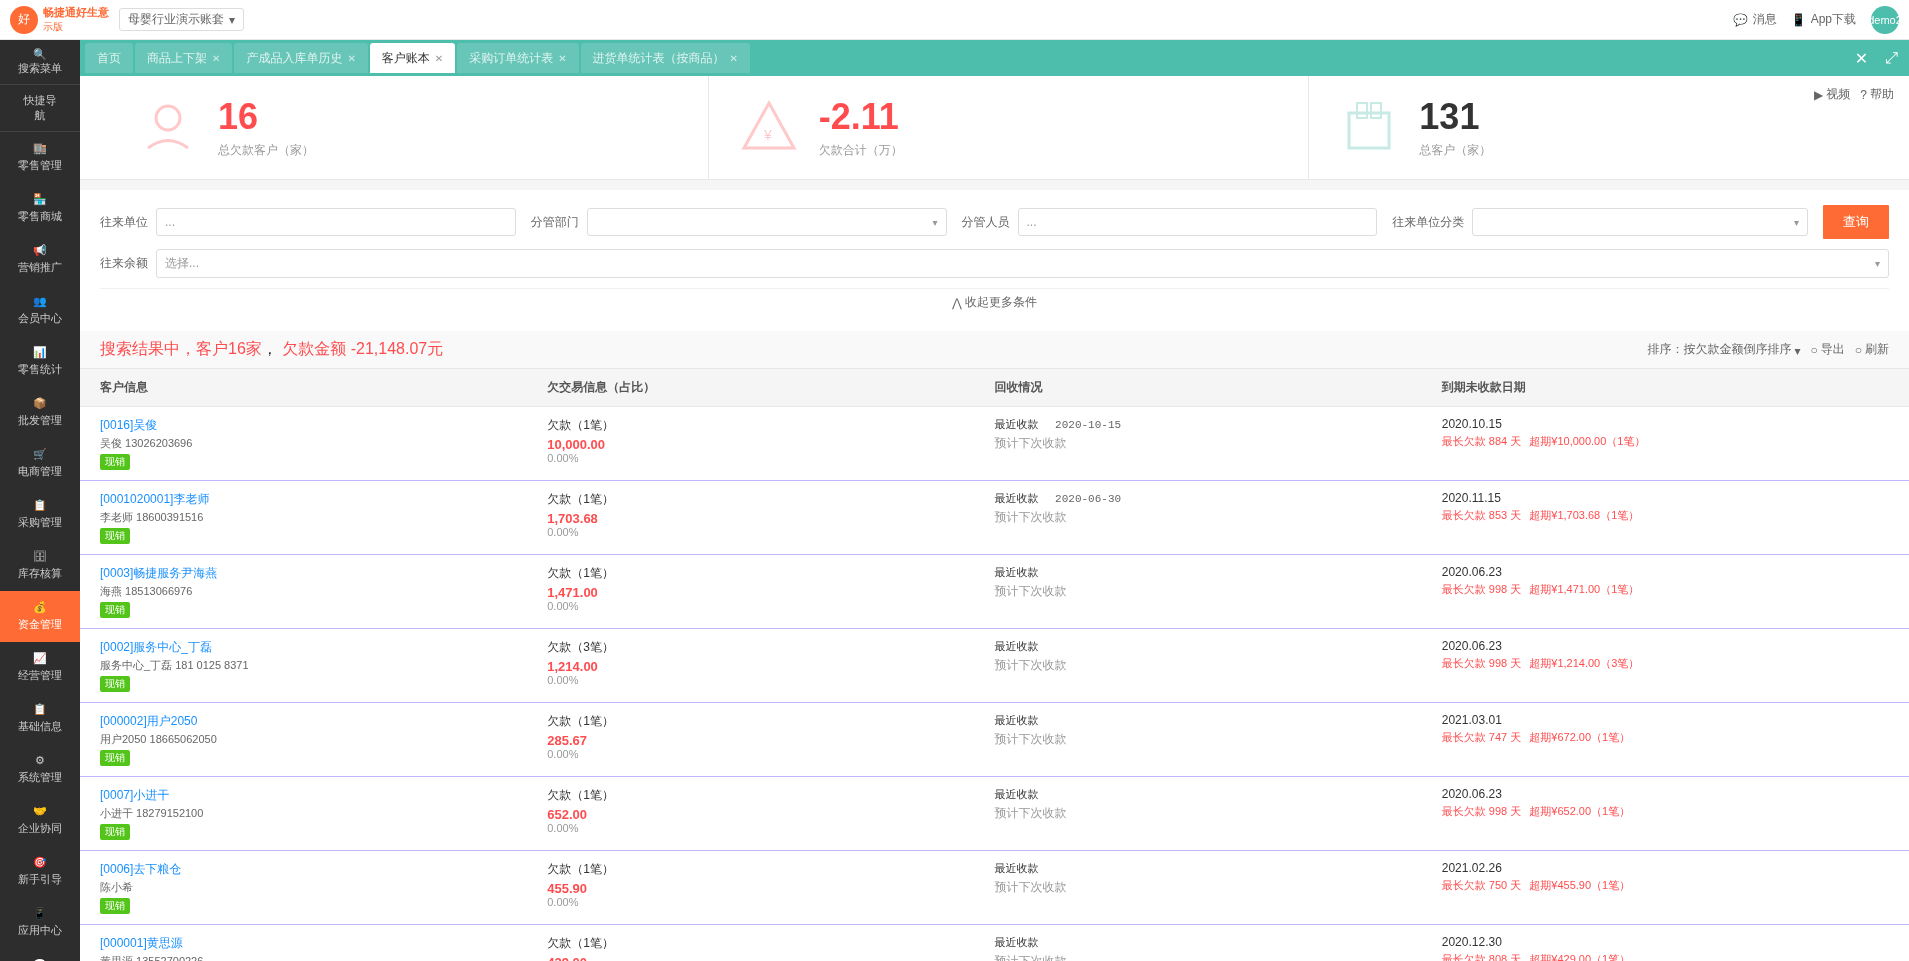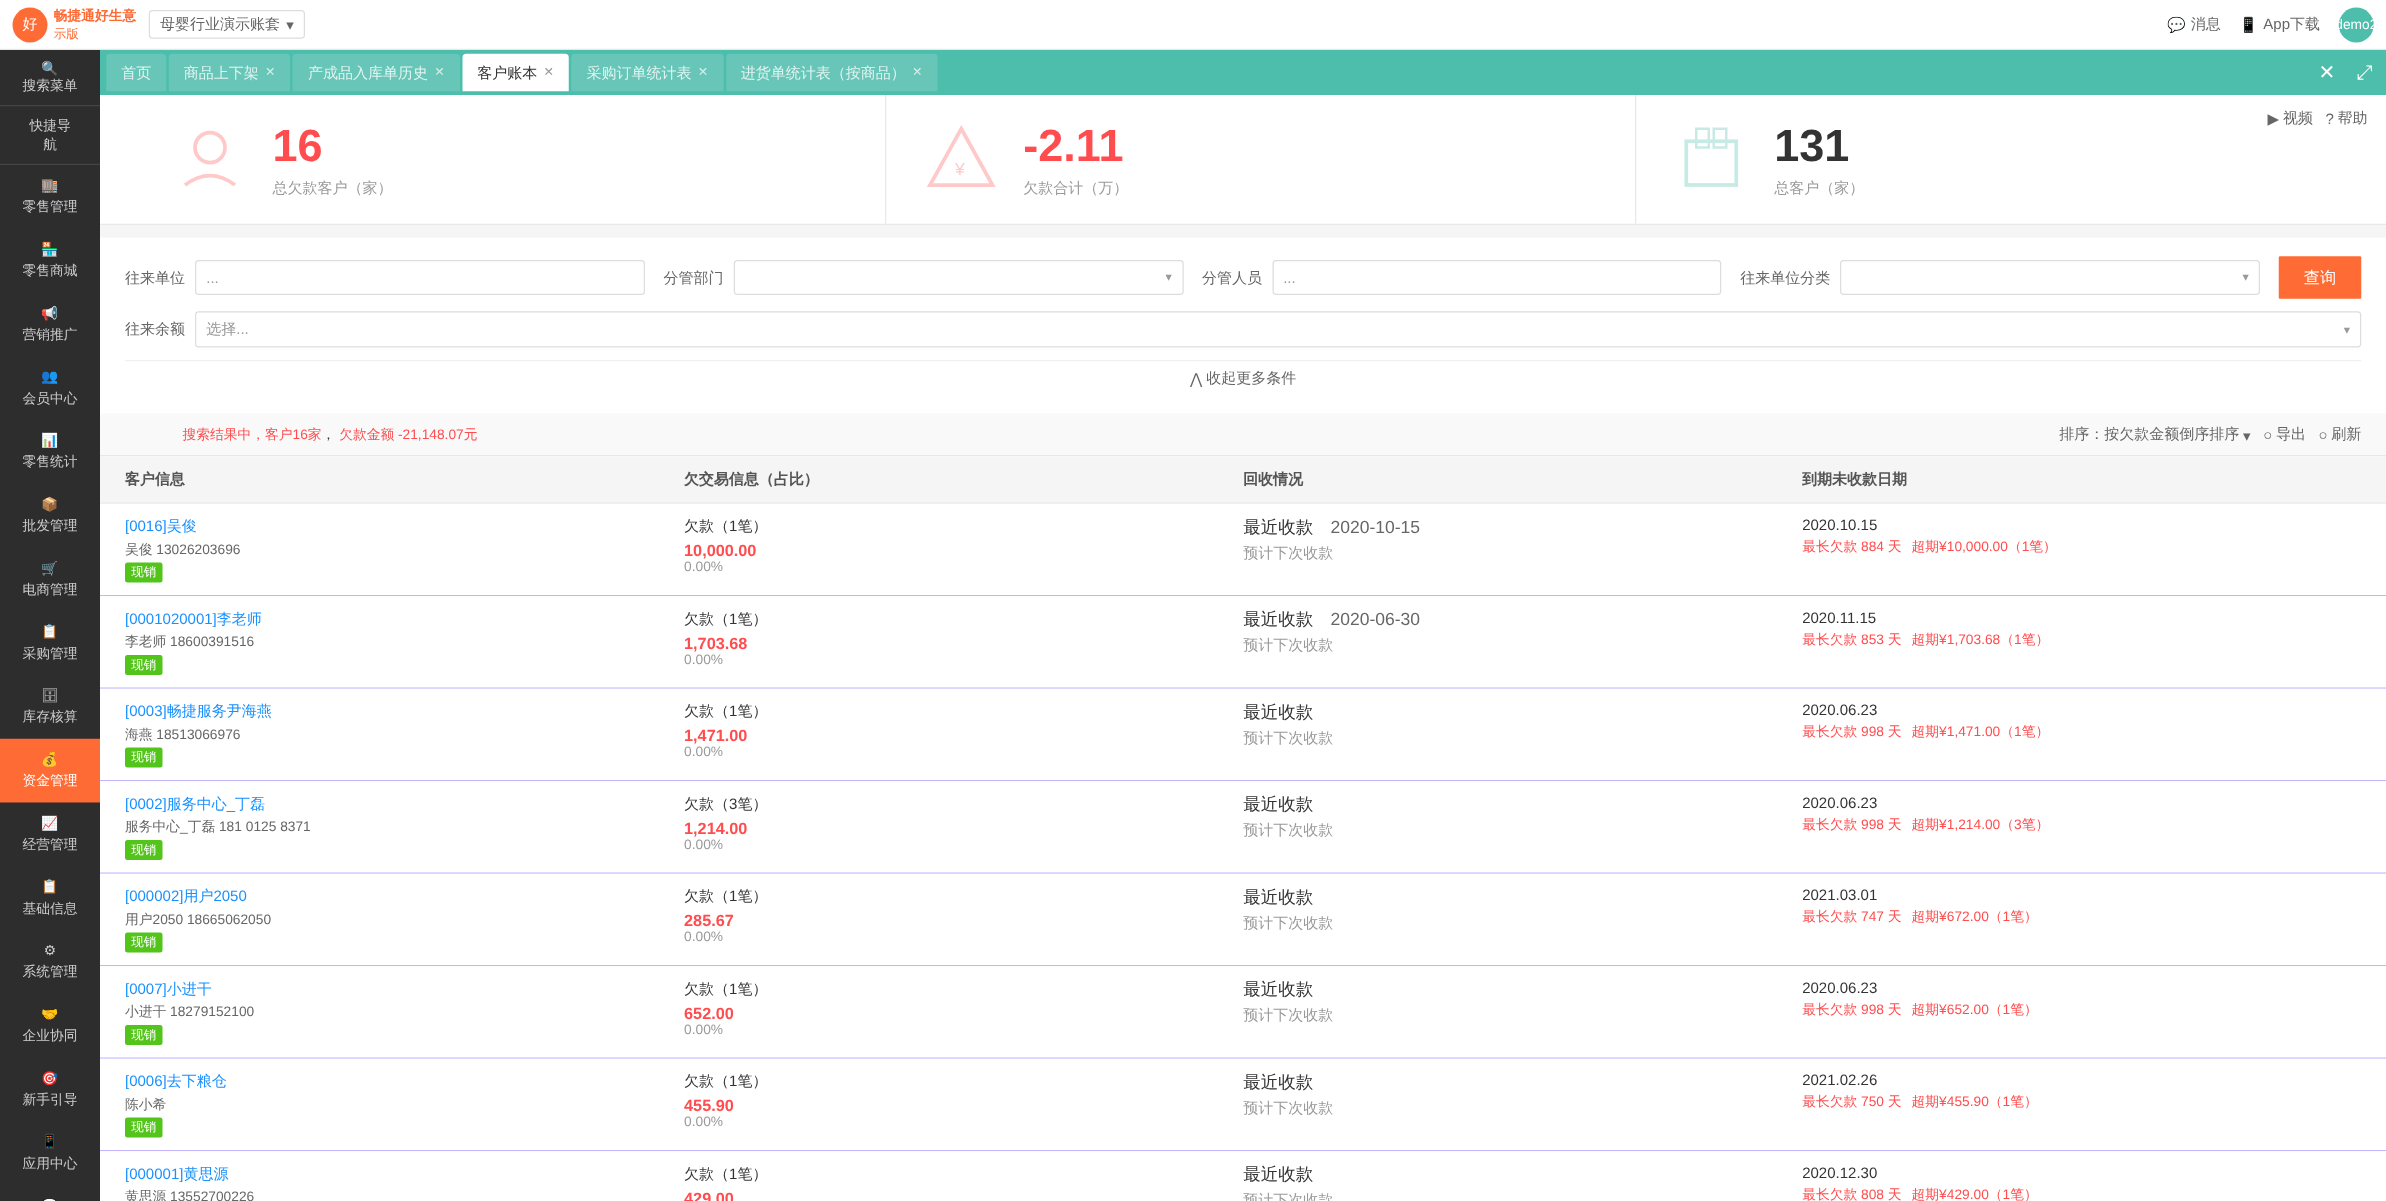--- a/index.html
+++ b/index.html
@@ -62,36 +62,36 @@
     .filter-label { font-size: 12px; color: #666; white-space: nowrap; }
     .filter-input { flex: 1; border: 1px solid #ddd; border-radius: 3px; padding: 5px 8px; font-size: 12px; display: flex; align-items: center; justify-content: space-between; cursor: pointer; min-height: 28px; }
     .filter-select { flex: 1; border: 1px solid #ddd; border-radius: 3px; padding: 5px 8px; font-size: 12px; display: flex; align-items: center; justify-content: space-between; cursor: pointer; min-height: 28px; }
     .chevron { color: #999; font-size: 10px; }
     .search-btn { background: #ff6b35; color: white; border: none; padding: 8px 20px; border-radius: 1px; cursor: pointer; font-size: 13px; white-space: nowrap; }
     .collapse-row { display: flex; justify-content: center; padding: 5px 0; border-top: 1px solid #f0f0f0; margin-top: 5px; }
     .collapse-btn { color: #666; font-size: 12px; cursor: pointer; display: flex; align-items: center; gap: 3px; }
 
     
     .result-bar { display: flex; justify-content: space-between; align-items: center; padding: 8px 20px; background: #f9f9f9; border-bottom: 1px solid #e8e8e8; }
-    .result-text { font-size: 11px; color: #333; margin-left: 46px; }
+    .result-text { font-size: 16px; color: #333; }
     .result-text span { color: #ff4d4f; }
     .result-actions { display: flex; gap: 10px; align-items: center; font-size: 12px; color: #666; }
     .result-action { display: flex; align-items: center; gap: 3px; cursor: pointer; }
 
     
     .data-table { background: white; }
     .table-header { display: grid; grid-template-columns: 2fr 2fr 2fr 2fr; background: #f5f5f5; padding: 10px 20px; border-bottom: 1px solid #e8e8e8; font-weight: bold; font-size: 12px; color: #555; }
     .table-row { display: grid; grid-template-columns: 2fr 2fr 2fr 2fr; padding: 10px 20px; border-bottom: 1px solid #c4b5fd; align-items: start; background: white; }
     .customer-name { color: #1890ff; cursor: pointer; font-size: 12px; text-decoration: none; }
     .customer-info { font-size: 11px; color: #666; margin-top: 2px; }
     .badge { display: inline-block; background: #52c41a; color: white; font-size: 10px; padding: 1px 5px; border-radius: 2px; margin-top: 3px; }
     .debt-amount { color: #ff4d4f; font-size: 13px; font-weight: bold; }
     .debt-count { font-size: 12px; color: #333; margin-bottom: 3px; }
     .debt-percent { font-size: 11px; color: #999; }
-    .collection-info { font-size: 14px; }
+    .collection-info { font-size: 11px; font-family: Liberation Mono, monospace; }
     .collection-date { color: #666; }
     .collection-next { color: #999; margin-top: 3px; }
     .due-date { font-size: 12px; color: #333; }
     .overdue-info { color: #ff4d4f; font-size: 11px; margin-top: 3px; }
     .overdue-days { color: #ff4d4f; }
     .overdue-link { color: #ff4d4f; cursor: pointer; }
 
     
     ::-webkit-scrollbar { width: 6px; height: 6px; }
     ::-webkit-scrollbar-track { background: #f1f1f1; }

